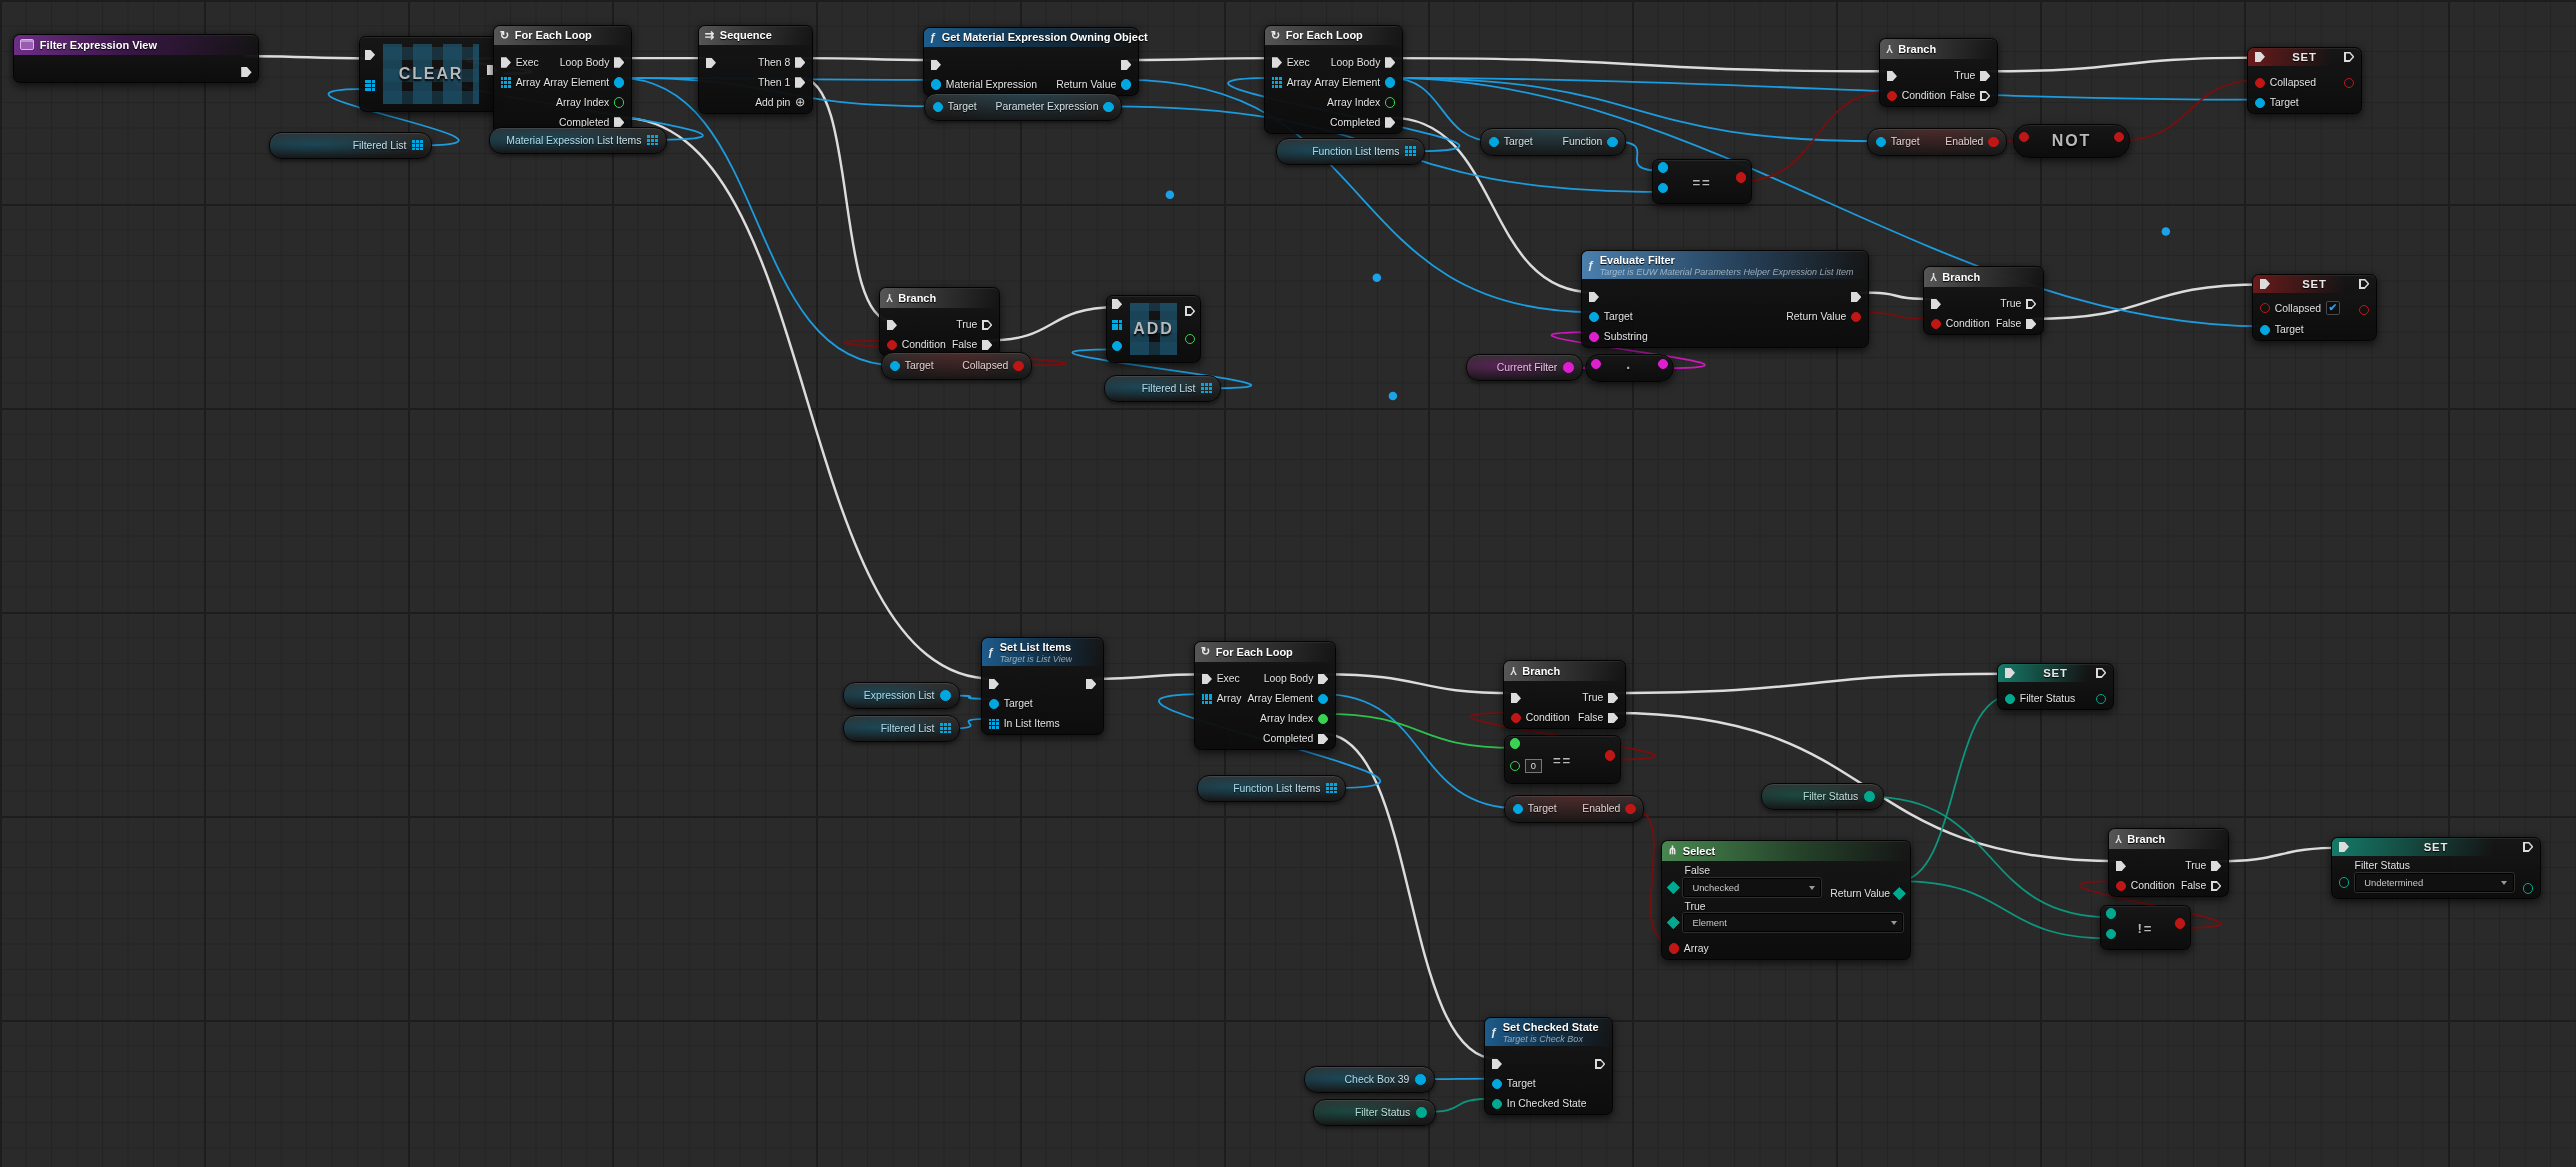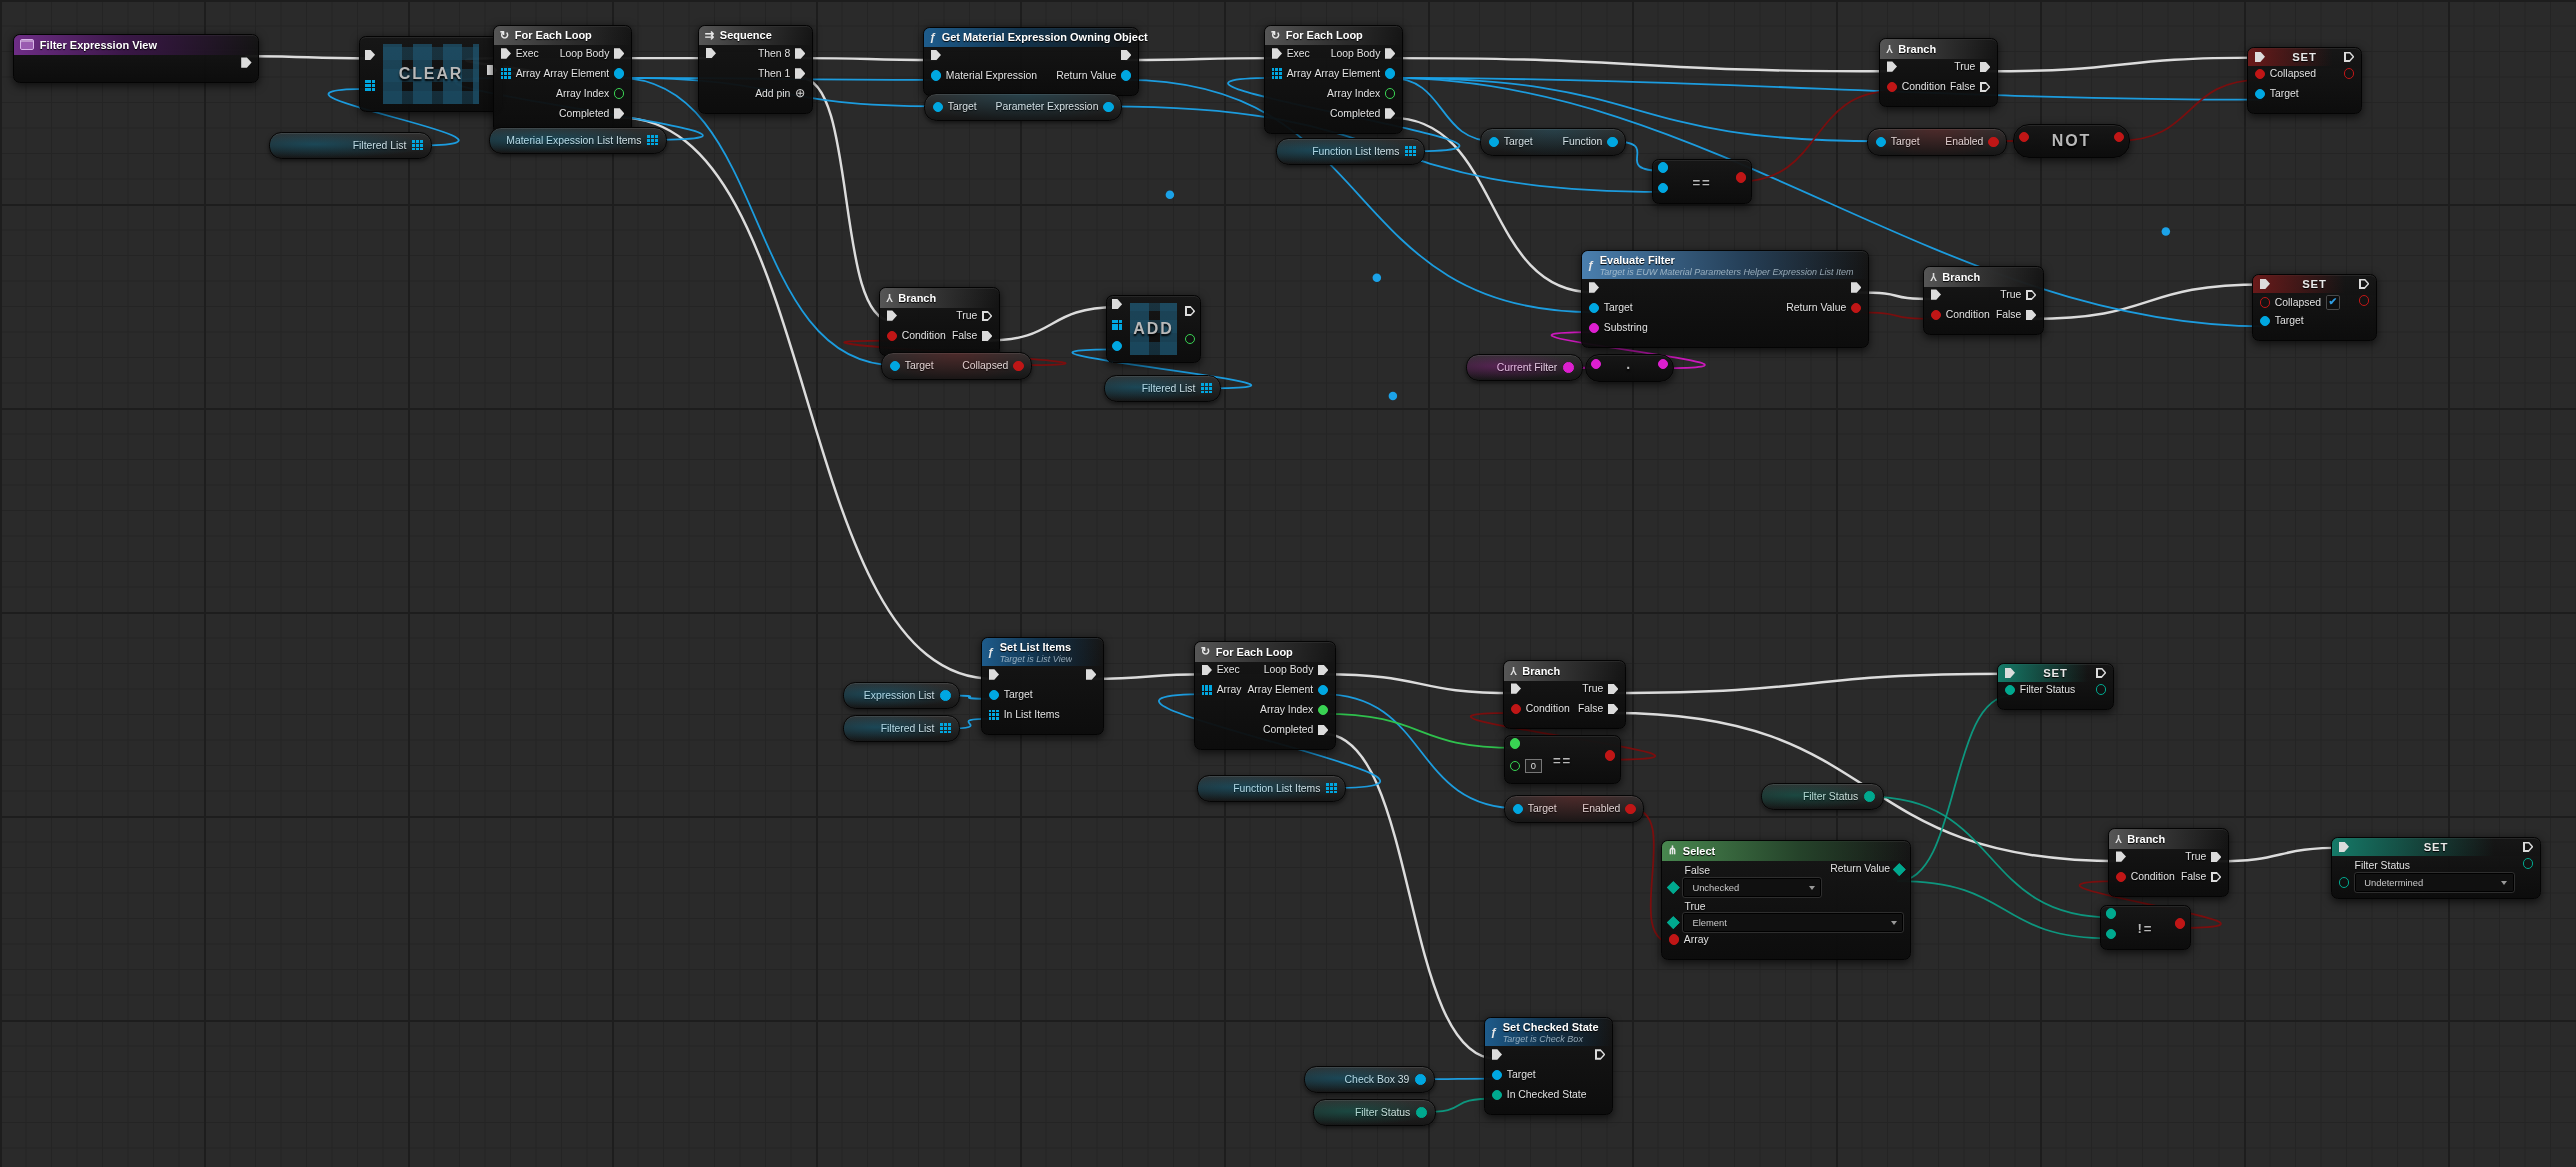--- a/index.html
+++ b/index.html
@@ -25,21 +25,21 @@
   .hdr2{display:block;}
   .sub{font-style:italic;font-size:9px;color:rgba(190,208,220,.75);margin-top:0.9px;white-space:nowrap;overflow:hidden;}
   .hd-purple{background:linear-gradient(90deg,#6e2d86,#3a1747 45%,rgba(22,22,22,0));}
   .hd-blue{background:linear-gradient(90deg,#1e5c8c,#12344e 45%,rgba(22,22,22,0));}
   .hd-steel{background:linear-gradient(90deg,#4a7fae,#26415a 55%,rgba(22,22,22,0));}
   .hd-gray{background:linear-gradient(90deg,#565656,#343434 45%,rgba(22,22,22,0));}
   .hd-green{background:linear-gradient(90deg,#48874f,#25432a 55%,rgba(22,22,22,0));}
   .hd-red{background:linear-gradient(90deg,#6a1a1a,rgba(22,22,22,0) 75%);}
   .hd-teal{background:linear-gradient(90deg,#157a68,rgba(22,22,22,0) 78%);}
   .body{padding:2.8px 0 4.7px 0;}
-  .row{display:flex;align-items:flex-start;min-height:20px;padding:0 6.6px;gap:9px;}
+  .row{display:flex;align-items:flex-end;min-height:20px;padding:0 6.6px;gap:9px;}
   .lpin{display:flex;align-items:center;gap:4.7px;min-width:0;}
   .rpin{display:flex;align-items:center;gap:4.7px;margin-left:auto;}
   .plabel{white-space:nowrap;color:#e2e2e2;font-size:10.4px;text-shadow:0 0.9px 0.9px #000;}
   .pic{flex:none;display:inline-block;position:relative;}
   .pex{width:10.4px;height:10.4px;background:#dcdcdc;
     clip-path:polygon(0 0,55% 0,100% 50%,55% 100%,0 100%);}
   .pex.hollow::after{content:"";position:absolute;inset:1.9px;background:#141414;
     clip-path:polygon(0 0,55% 0,100% 50%,55% 100%,0 100%);}
   .pc{width:8.5px;height:8.5px;border-radius:50%;border:1.9px solid var(--c,#999);background:transparent;}
   .pc.conn{background:var(--c,#999);}

